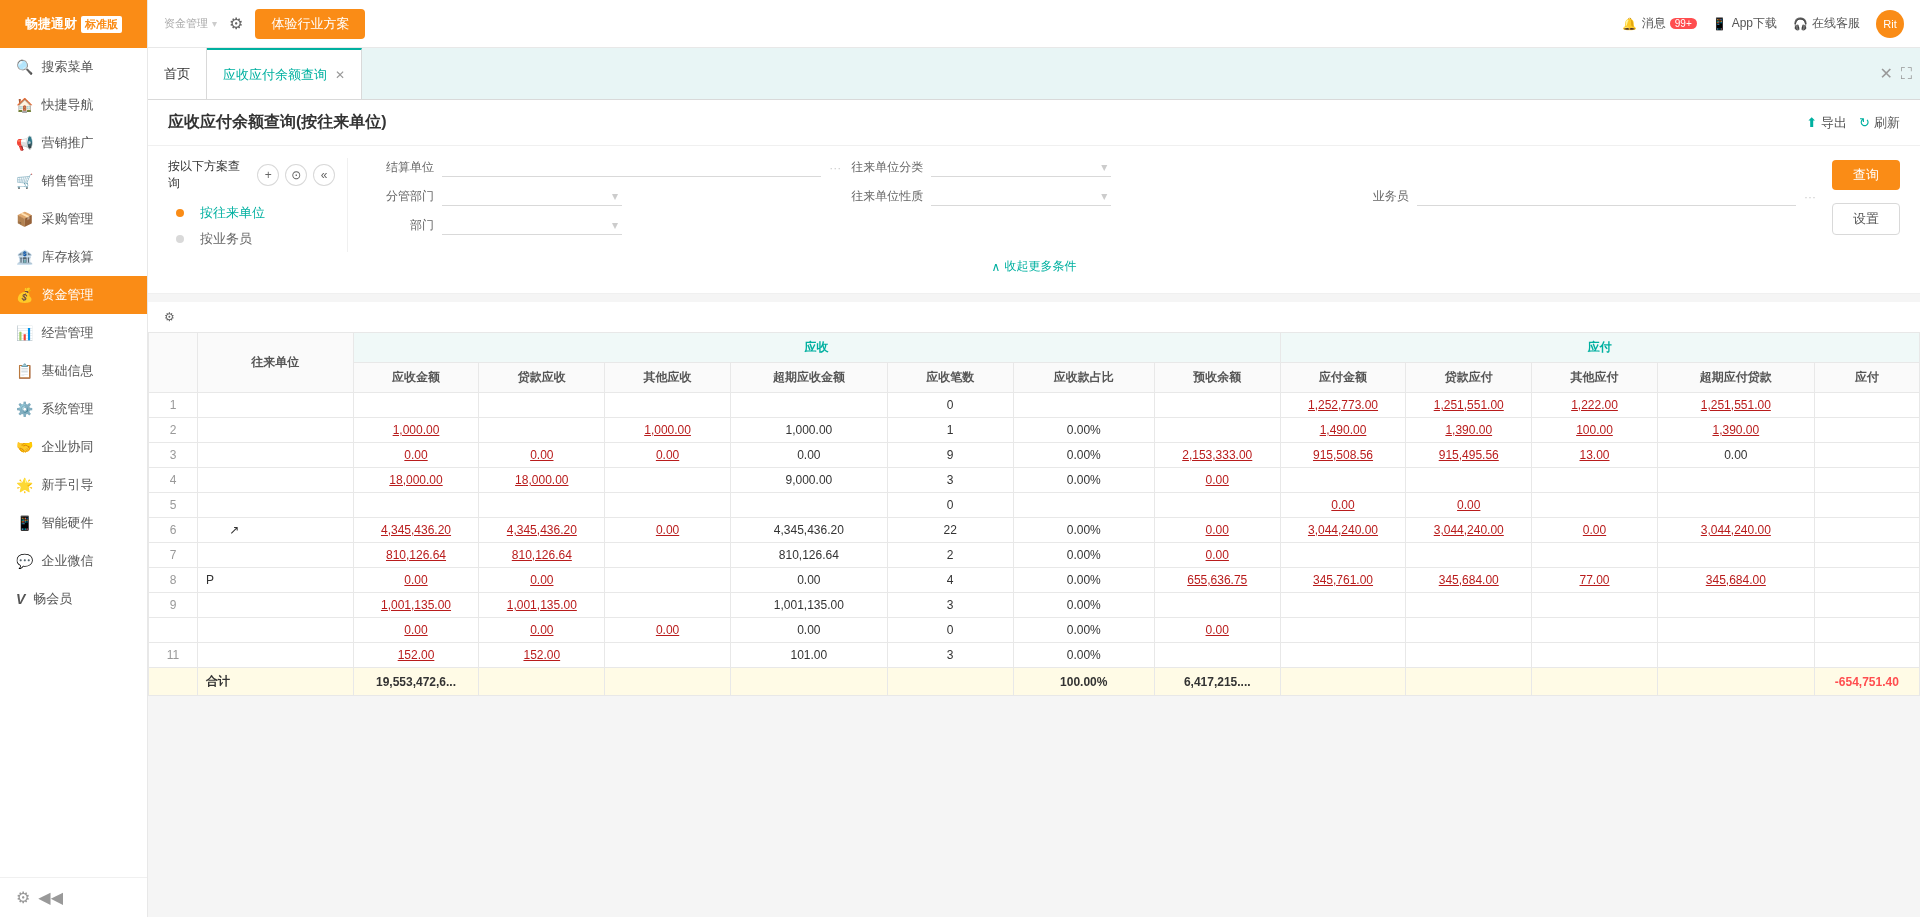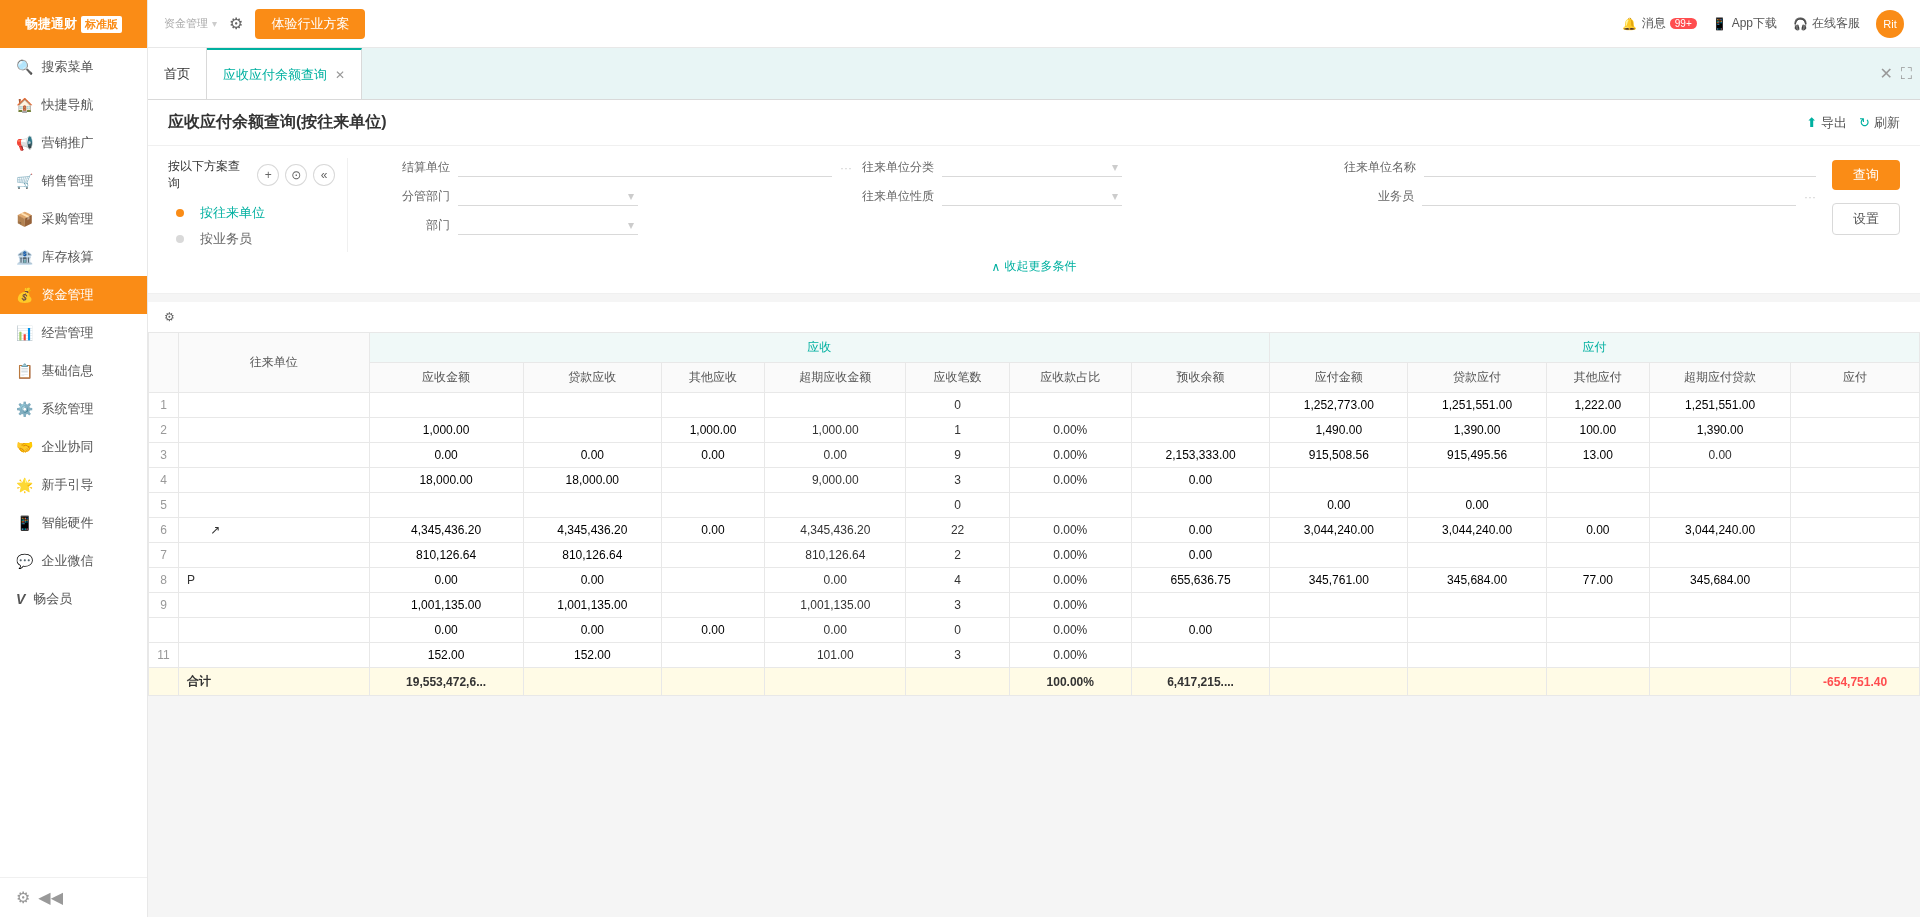--- a/index.html
+++ b/index.html
@@ -59,25 +59,25 @@
     .filter-select .chevron { color: #ccc; }
     .filter-ellipsis { color: #ccc; cursor: pointer; }
     .collapse-btn { display: flex; align-items: center; gap: 4px; color: #00b0a0; cursor: pointer; font-size: 12px; justify-content: center; padding: 6px 0; }
 
     
     .table-container { background: #fff; margin: 0 0; overflow: auto; }
     .table-toolbar { padding: 8px 16px; display: flex; align-items: center; }
     .gear-icon { color: #666; cursor: pointer; }
     table { width: 100%; border-collapse: collapse; font-size: 12px; }
     thead tr { background: #fafafa; }
-    th { border: 1px solid #e8e8e8; padding: 6px 8px; text-align: center; color: #555; font-weight: normal; white-space: nowrap; }
+    th { border: 1px solid #e8e8e8; padding: 6px 24px; text-align: center; color: #555; font-weight: bold; white-space: nowrap; }
     th.group-header { background: #f0f9f8; color: #00b0a0; }
     td { border: 1px solid #e8e8e8; padding: 5px 8px; text-align: center; color: #333; white-space: nowrap; }
     td.name-cell { text-align: left; color: #333; }
-    td a, td .link { color: #000000; cursor: pointer; }
+    td a, td .link { color: #b91c1c; text-decoration: underline; cursor: pointer; }
     .row-num { color: #999; text-align: center; }
     .footer-row td { background: #fffbe6; font-weight: bold; }
 
     .filter-top-row { display: flex; align-items: flex-start; gap: 0; }
 
     .blurred { filter: blur(4px); user-select: none; }
   </style>
 </head>
 <body>
 
@@ -209,21 +209,21 @@
         <div class="page-action-btn">
           <span class="icon" style="color:#00b0a0;">↻</span>
           <span>刷新</span>
         </div>
       </div>
     </div>
 
     <div class="filter-area">
       <div class="filter-top-row">
 
-        <div style="width:180px; margin-right:32px; border-right:1px solid #f0f0f0; padding-right:12px;">
+        <div style="width:180px; margin-right:16px; border-right:1px solid #f0f0f0; padding-right:12px;">
           <div style="display:flex; align-items:center; gap:6px; margin-bottom:8px;">
             <span style="font-size:12px; color:#333;">按以下方案查询</span>
             <span class="filter-icon-btn">+</span>
             <span class="filter-icon-btn">⊙</span>
             <span class="filter-icon-btn">«</span>
           </div>
           <div class="filter-option active">
             <span style="width:8px;height:8px;border-radius:50%;background:#fa8c16;display:inline-block;"></span>
             <span>按往来单位</span>
           </div>
@@ -243,24 +243,20 @@
             </div>
 
             <div class="filter-field">
               <span class="filter-field-label">往来单位分类</span>
               <div class="filter-select">
                 <span></span>
                 <span class="chevron">▾</span>
               </div>
             </div>
 
-            <div class="filter-field">
-              <span class="filter-field-label">往来单位名称</span>
-              <input class="filter-input" style="flex: 1 1 0%;">
-            </div>
           </div>
           <div class="filter-grid" style="margin-bottom:10px;">
 
             <div class="filter-field">
               <span class="filter-field-label">分管部门</span>
               <div class="filter-select">
                 <span></span>
                 <span class="chevron">▾</span>
               </div>
             </div>

